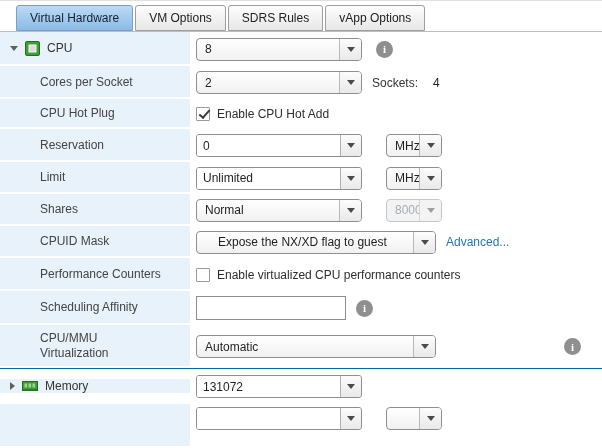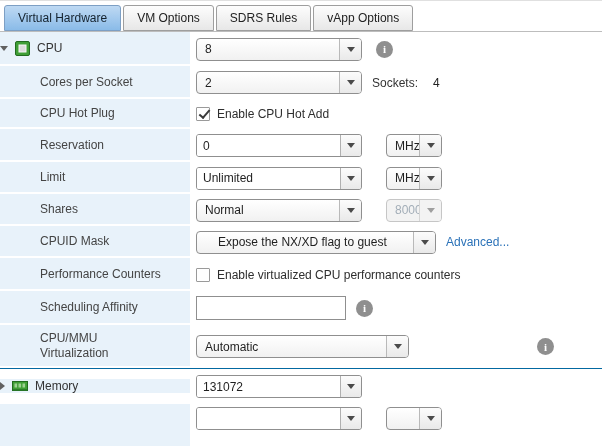--- a/index.html
+++ b/index.html
@@ -8,39 +8,39 @@
     --info-icon-gray:#8f8f8f; --icon-green:#3f9e36; --icon-green-dark:#226b20;
   }
   *{box-sizing:border-box;}
   html,body{margin:0;padding:0;}
   body{
     width:602px;height:448px;overflow:hidden;background:#fff;
     font-family:"Liberation Sans","DejaVu Sans",sans-serif;font-size:12px;color:#3c3c3c;
   }
   .dialog{width:602px;height:448px;overflow:hidden;display:flex;flex-direction:column;border-top:1px solid #e0e0e0;}
   
-  .tabbar{flex:none;height:31px;padding:4px 0 0 4px;border-bottom:1px solid #bdbdbd;display:flex;gap:2px;align-items:flex-end;background:#fff;}
+  .tabbar{flex:none;height:31px;padding:4px 0 0 16px;border-bottom:1px solid #bdbdbd;display:flex;gap:2px;align-items:flex-end;background:#fff;}
   .tab{
     height:26px;padding:0 13px;display:flex;align-items:center;cursor:default;
     border:1px solid #9e9e9e;border-radius:3px 3px 0 0;
     background:linear-gradient(#fdfdfd,#e7e7e7);color:#222;white-space:nowrap;
   }
   .tab.selected{
     background:linear-gradient(var(--selected-tab-top),var(--selected-tab-bottom));
     border-color:#7d9fc4;color:#14222e;
   }
   
   .rows{flex:1;display:flex;flex-direction:column;overflow:hidden;background:#fff;}
   .row{display:flex;align-items:stretch;flex:none;}
   .cell-label{
     width:190px;flex:none;background:var(--label-column-bg);
     border-bottom:2px solid #fff;display:flex;align-items:center;
     padding:0 4px 0 40px;color:#444;
   }
-  .cell-label.section{padding-left:0;gap:7px;color:#333;}
+  .cell-label.section{padding-left:10px;gap:7px;color:#333;}
   .cell-label .two-line{line-height:15px;}
   .cell-content{flex:1;display:flex;align-items:center;padding-left:6px;min-width:0;}
   .row-memory{border-top:1px solid #0369a1;align-items:center;}
   .row-partial{flex:1;overflow:hidden;}
   .row-partial .cell-content{align-items:flex-start;padding-top:3px;}
   
   .tri{width:0;height:0;flex:none;}
   .tri.down{border-left:4px solid transparent;border-right:4px solid transparent;border-top:5px solid #606060;}
   .tri.right{border-top:4px solid transparent;border-bottom:4px solid transparent;border-left:5px solid #606060;}
   .devicon{flex:none;display:flex;align-items:center;}
@@ -59,21 +59,21 @@
   }
   .combo.editable .arrbox{border-left:1px solid #b0b0b0;border-radius:0 2px 2px 0;}
   .combo.disabled{background:#f3f3f3;border-color:#c6c6c6;}
   .combo.disabled .txt{color:#a3aeb8;}
   .combo.disabled .sep{background:#d5d5d5;}
   .combo.disabled .arrbox{background:#f3f3f3;}
   .combo.disabled .arr{border-top-color:#9f9f9f;}
   .w-std{width:166px;}
   .w-unit{width:56px;}
   .w-cpuid{width:240px;padding-left:13px;}
-  .w-auto{width:213px;justify-content:flex-end;}
+  .w-auto{width:240px;justify-content:flex-end;}
   
   .plain-input{
     width:150px;height:24px;border:1px solid #8f8f8f;padding:0 6px;font:inherit;color:#1f1f1f;background:#fff;outline:none;
   }
   .info{
     width:17px;height:17px;border-radius:50%;flex:none;
     background:var(--info-icon-gray);position:relative;
   }
   .info::after{
     content:"i";position:absolute;left:0;top:0;width:100%;height:100%;

